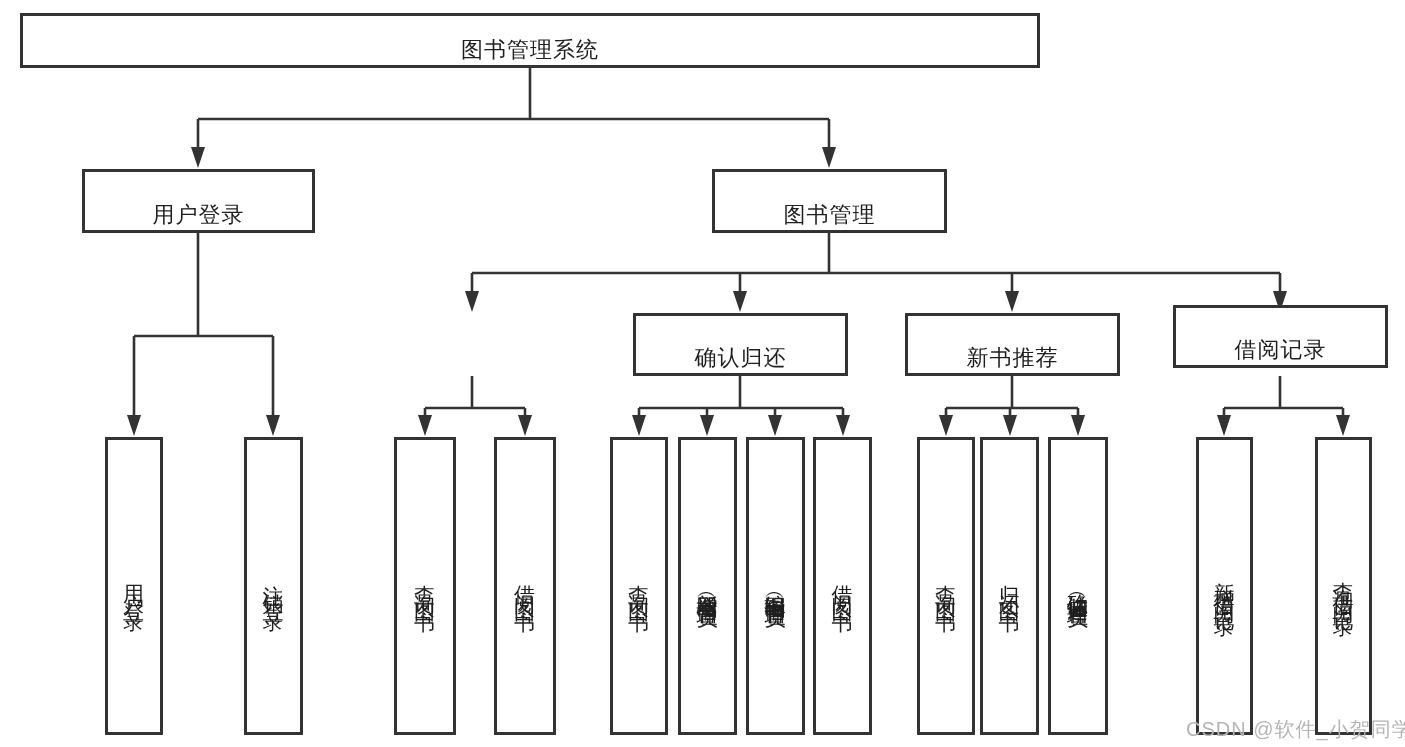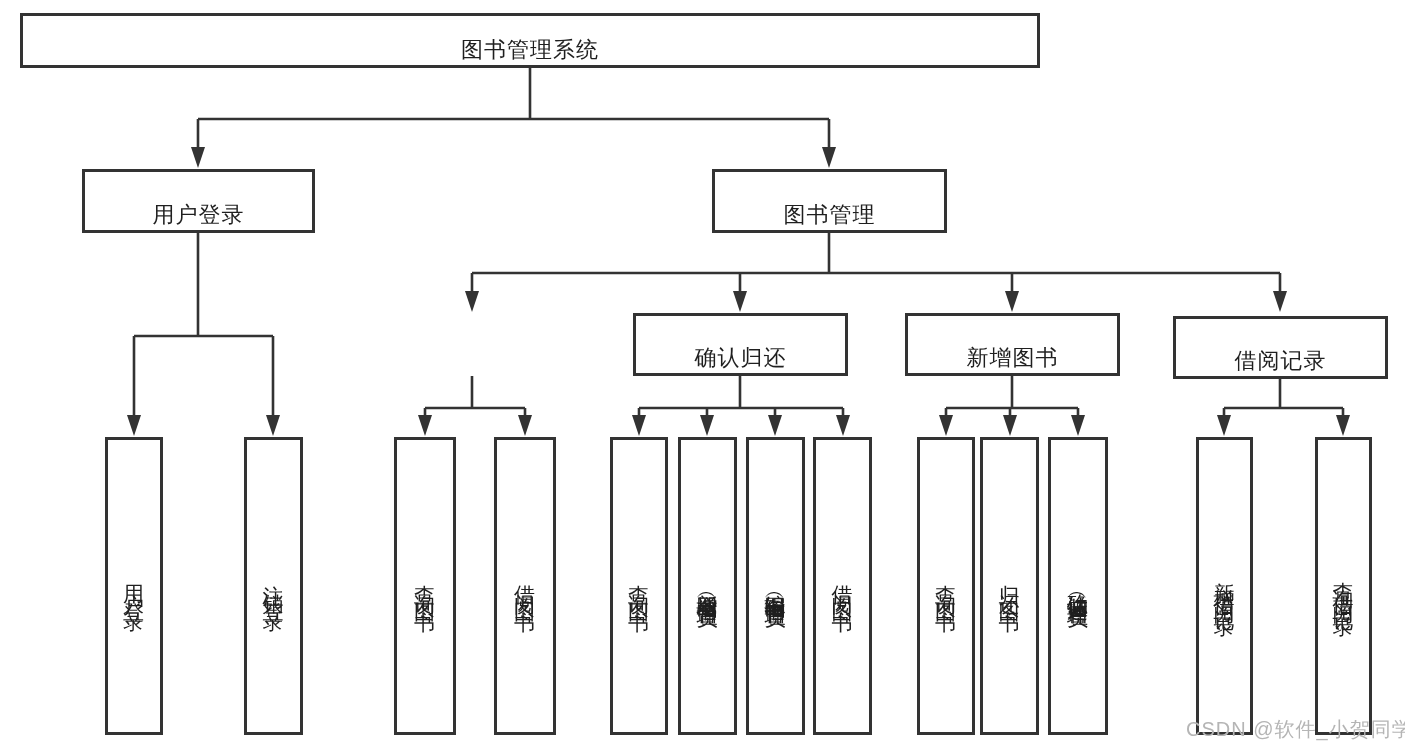--- a/index.html
+++ b/index.html
@@ -88,23 +88,23 @@
     <span>用户登录</span>
   </div>
   <div class="node" style="left:712px;top:169px;width:235px;height:64px">
     <span>图书管理</span>
   </div>
 
   <div class="node" style="left:633px;top:313px;width:215px;height:63px">
     <span>确认归还</span>
   </div>
   <div class="node" style="left:905px;top:313px;width:215px;height:63px">
-    <span>新增图书</span>
+    <span>新书推荐</span>
   </div>
-  <div class="node" style="left:1173px;top:316px;width:215px;height:63px">
+  <div class="node" style="left:1173px;top:305px;width:215px;height:63px">
     <span>借阅记录</span>
   </div>
 
   <div class="leaf" style="left:105px;width:58px">
     <span>用户登录</span>
   </div>
   <div class="leaf" style="left:244px;width:59px">
     <span>注销登录</span>
   </div>
 

